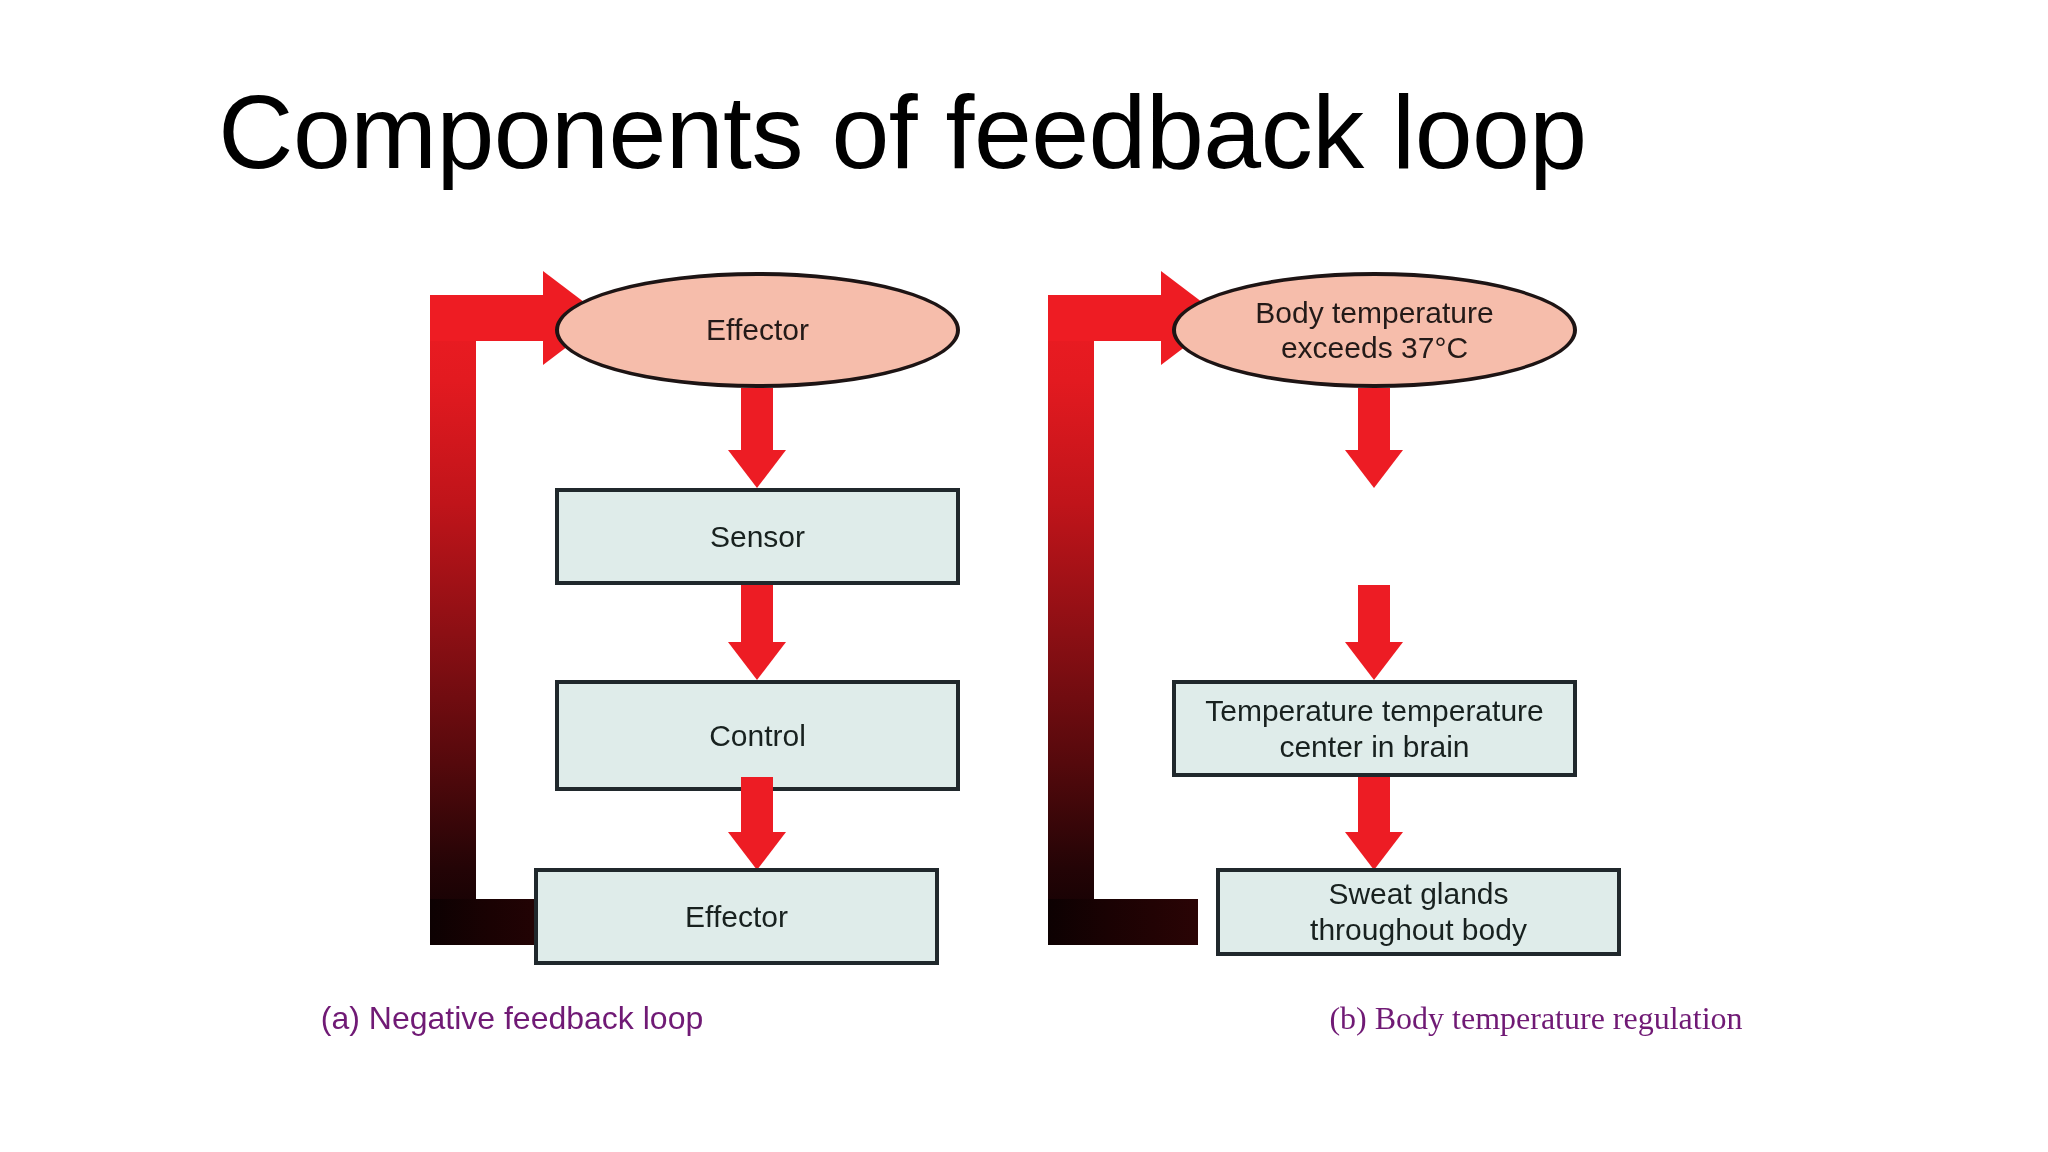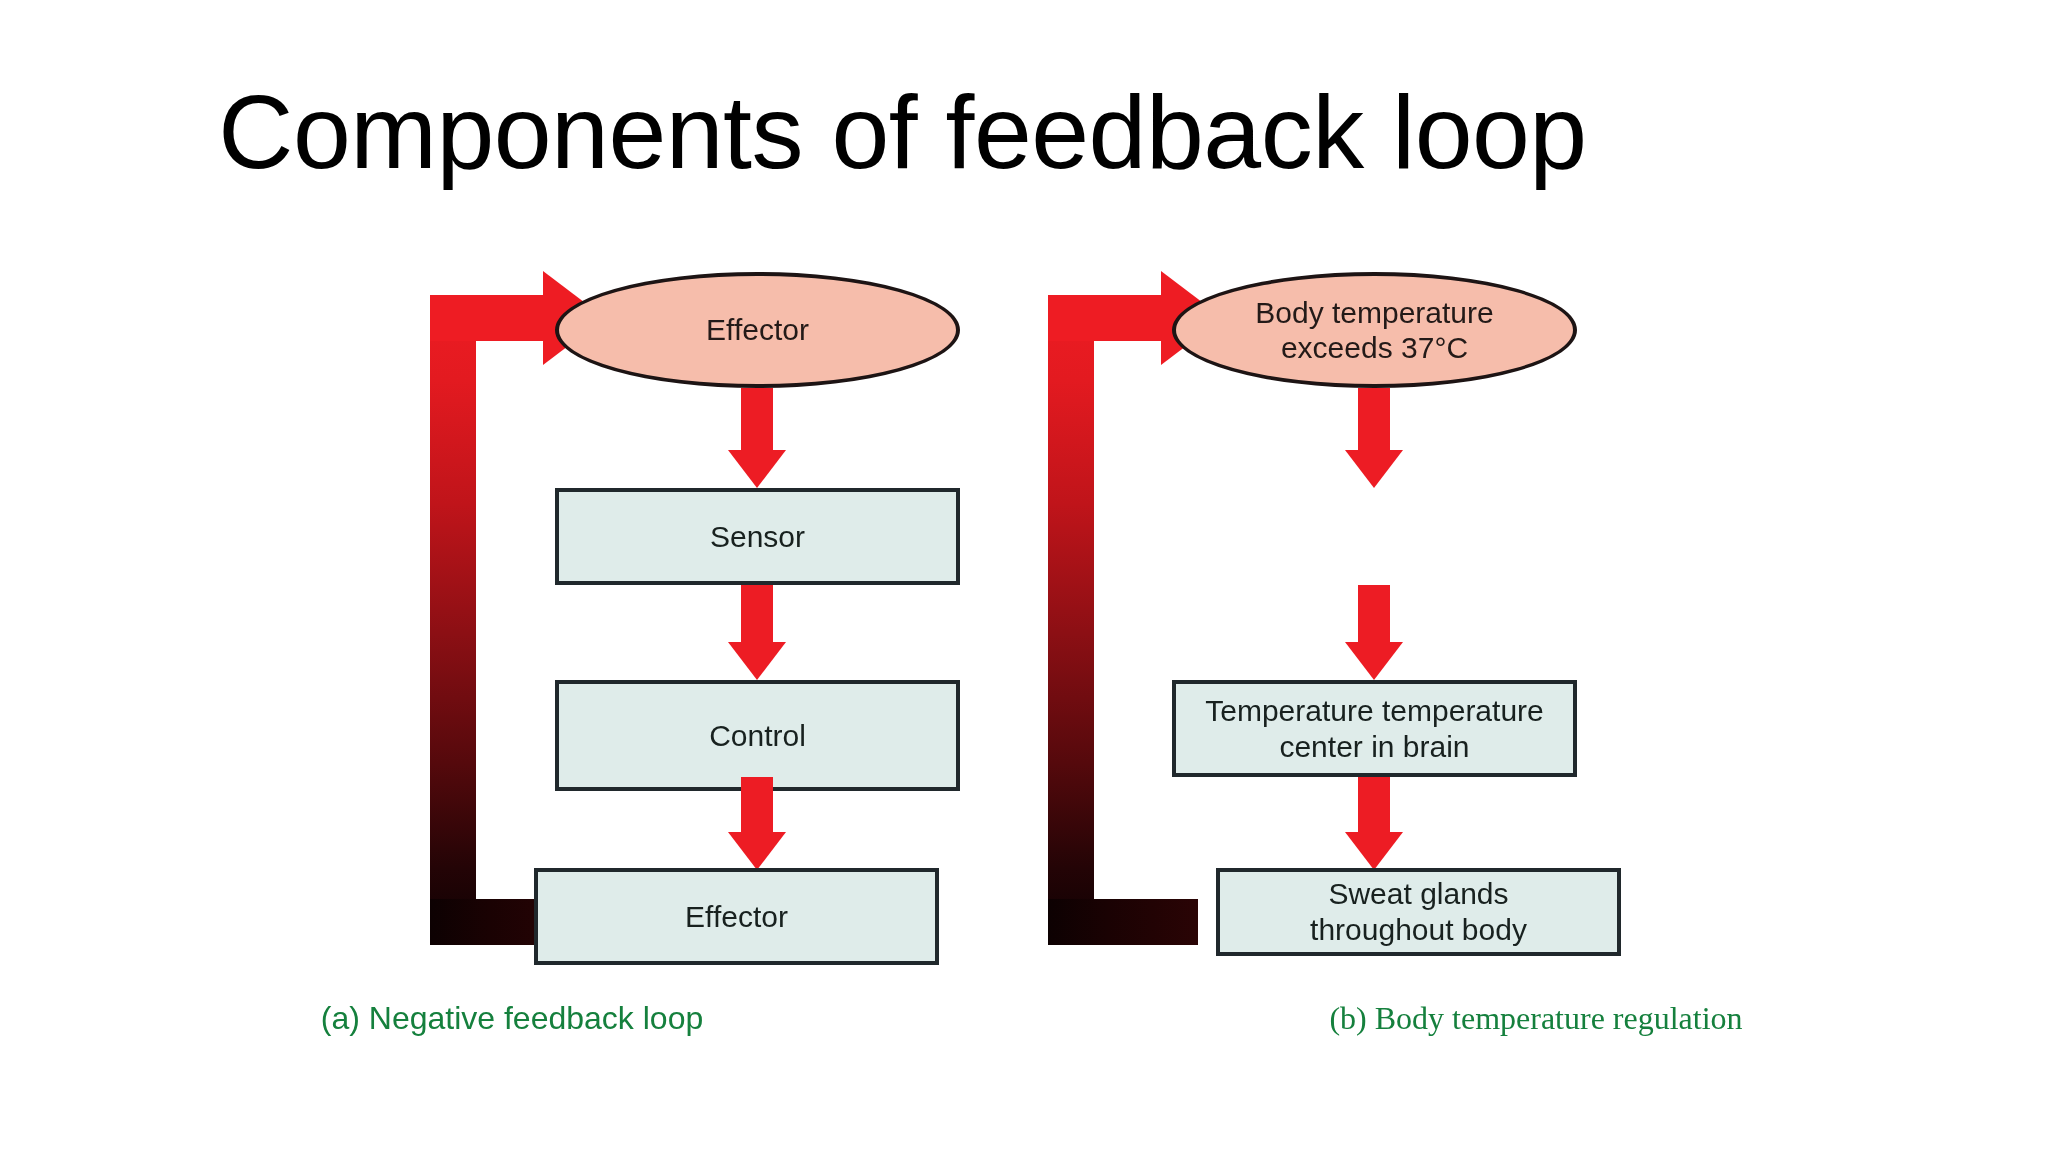--- a/index.html
+++ b/index.html
@@ -139,21 +139,21 @@
     border-top: 47px solid transparent;
     border-bottom: 47px solid transparent;
     border-left: 62px solid #ee1c23;
   }
 
   
   .caption {
     position: absolute;
     text-align: center;
     font-size: 32px;
-    color: #15803d;
+    color: #701a75;
     white-space: nowrap;
   }
 </style>
 </head>
 <body>
 
 <div id="slide">
 
   <div id="slide-title">Components of feedback loop</div>
 

